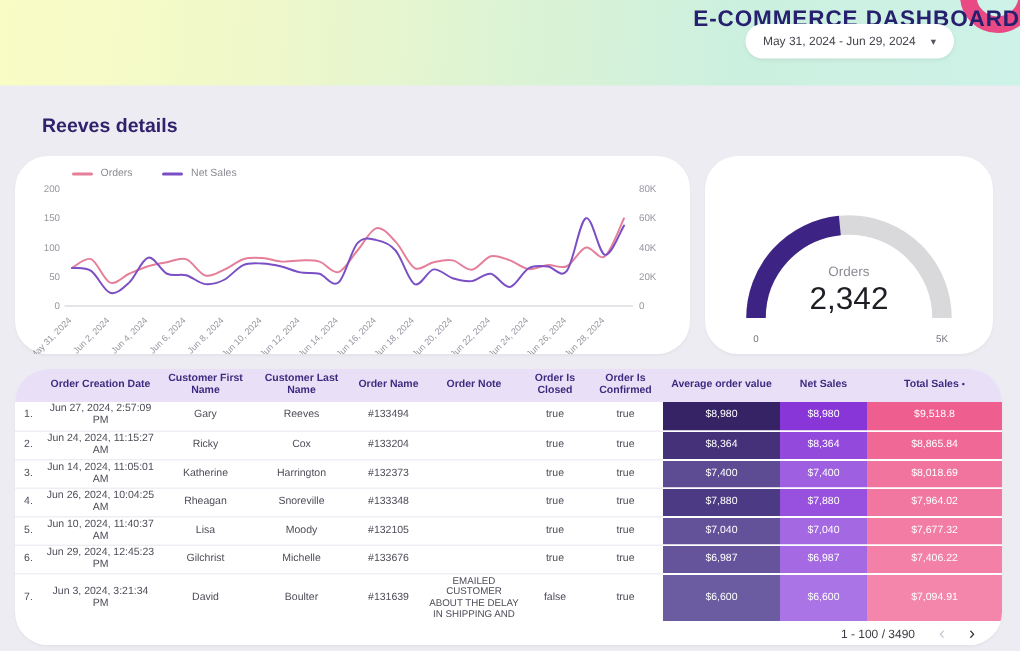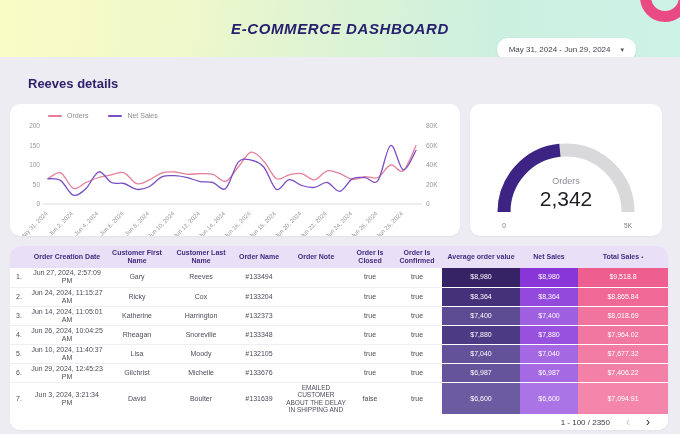--- a/index.html
+++ b/index.html
@@ -11,34 +11,34 @@
   
   .header{
     position:absolute;top:0;left:0;width:680px;height:57px;overflow:hidden;
     background:linear-gradient(95deg,#fafcc5 0%,#eff8ca 26%,#dcf3d4 50%,#ccf0df 72%,#cdf2e7 100%);
   }
   .ring{
     position:absolute;top:-28px;right:-10px;width:50px;height:50px;
     border:11px solid #e94a84;border-radius:50%;box-sizing:border-box;
   }
   .page-title{
-    position:absolute;top:20px;left:0;width:100%;text-align:center;
-    font-size:15px;font-weight:bold;color:#26206e;letter-spacing:.6px;font-style:italic;
+    position:absolute;top:4px;left:0;width:100%;text-align:right;
+    font-size:15px;font-weight:bold;color:#26206e;letter-spacing:.6px;
   }
   .date-pill{
     position:absolute;top:16px;right:44px;height:23px;background:#fff;
     border-radius:12px;display:flex;align-items:center;gap:10px;padding:0 12px;
-    font-size:8px;color:#45454f;box-shadow:0 1px 3px rgba(0,0,0,.08);cursor:pointer;margin-top:22px;
+    font-size:8px;color:#45454f;box-shadow:0 1px 3px rgba(0,0,0,.08);cursor:pointer;
   }
   .date-caret{font-size:7px;color:#55555f;}
   
   .section-title{
     position:absolute;top:76px;left:28px;font-size:13px;font-weight:bold;color:#31206b;
   }
-  .card{background:#fff;border-radius:10px;box-shadow:0 1px 2px rgba(0,0,0,.04);}
+  .card{background:#fff;border-radius:22px;box-shadow:0 1px 2px rgba(0,0,0,.04);}
   
   .chart-card{position:absolute;left:10px;top:104px;width:450px;height:132px;}
   .chart-legend{
     position:absolute;left:38px;top:8px;display:flex;gap:20px;align-items:center;
     font-size:7px;color:#8c8b94;
   }
   .legend-item{display:flex;align-items:center;cursor:pointer;}
   .legend-swatch{display:inline-block;width:14px;height:2px;border-radius:2px;margin-right:5px;}
   #chart-svg{position:absolute;left:0;top:0;}
   
@@ -259,17 +259,17 @@
             <td>false</td>
             <td>true</td>
             <td class="money" style="background: rgb(107, 91, 161);">$6,600</td>
             <td class="money" style="background: rgb(170, 115, 230);">$6,600</td>
             <td class="money" style="background: rgb(244, 134, 171);">$7,094.91</td>
           </tr>
         </tbody>
     </table>
   </div>
   <div class="pagination">
-    <span>1 - 100 / 2350</span>
+    <span>1 - 100 / 3490</span>
     <span class="pg-prev">‹</span>
     <span class="pg-next">›</span>
   </div>
 </div>
 
 </body></html>

